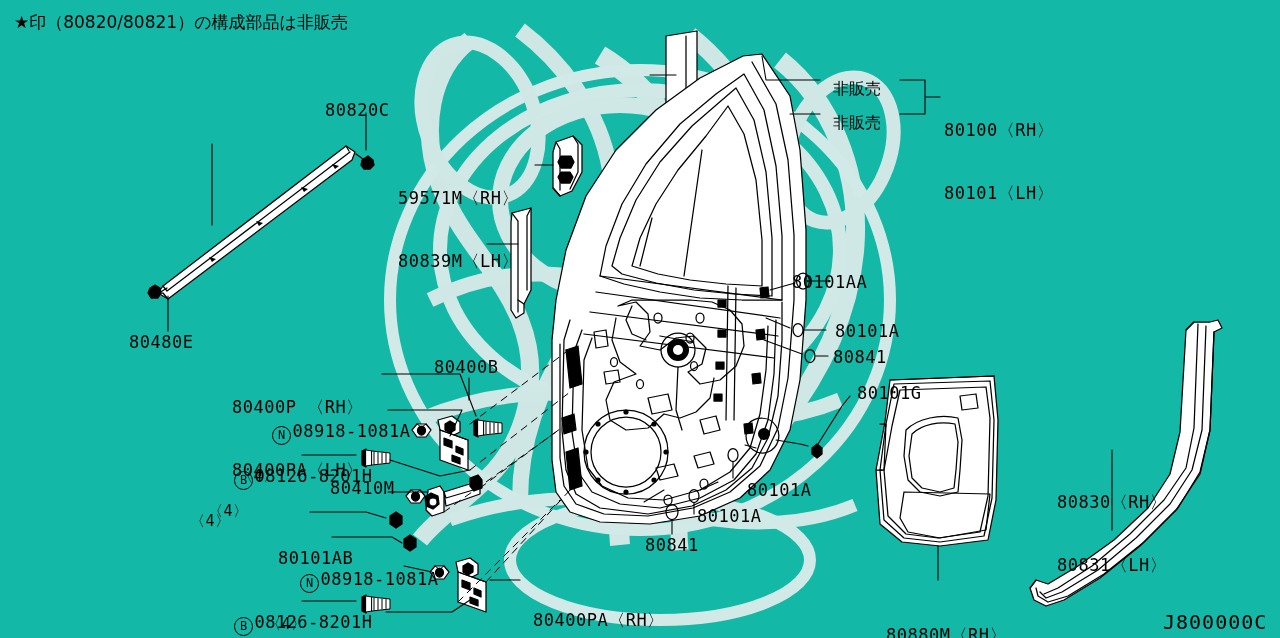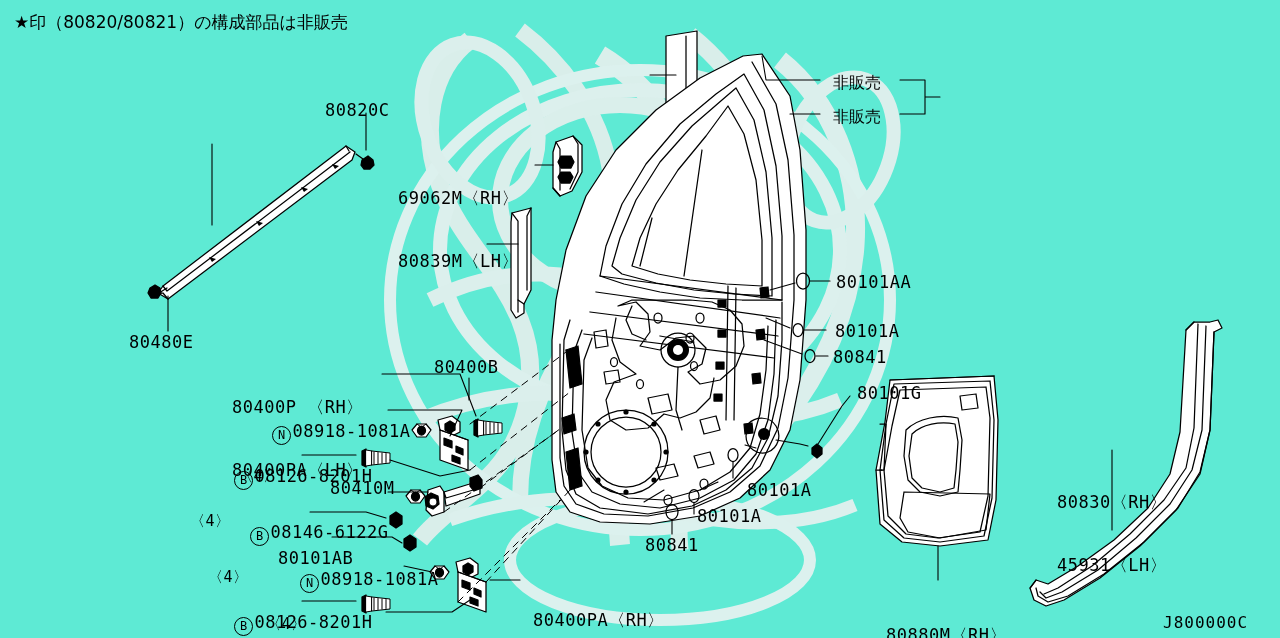--- a/index.html
+++ b/index.html
@@ -4,21 +4,21 @@
 <style>
   html, body {
     margin: 0;
     padding: 0;
     background: #ffffff;
   }
   #page {
     position: relative;
     width: 1280px;
     height: 638px;
-    background: #5eead4;
+    background: #14b8a6;
     overflow: hidden;
     font-family: "DejaVu Sans Mono", "Liberation Mono", monospace;
   }
   #art {
     position: absolute;
     left: 0; top: 0;
     width: 1280px;
     height: 638px;
   }
   .lbl {
@@ -27,28 +27,29 @@
     color: #000000;
     font-family: "DejaVu Sans Mono", "Liberation Mono", monospace;
     font-size: 17px;
     line-height: 21px;
     letter-spacing: 0.5px;
   }
   .lbl.jp {
     font-family: "DejaVu Sans", "Liberation Sans", sans-serif;
     font-size: 16px;
     letter-spacing: 0px;
+    margin-top: 6px;
   }
   .lbl.note {
     font-family: "DejaVu Sans", "Liberation Sans", sans-serif;
     font-size: 17px;
     letter-spacing: 0px;
   }
   .lbl.code {
-    font-size: 16px;
+    font-size: 20px;
     letter-spacing: 1px;
     text-align: right;
   }
   .two-line {
     position: absolute;
     white-space: pre;
     color: #000;
     font-family: "DejaVu Sans Mono", "Liberation Mono", monospace;
     font-size: 17px;
     line-height: 21px;
@@ -446,30 +447,34 @@
 
   <div class="lbl note" style="left:14px; top:12px;">★印（80820/80821）の構成部品は非販売</div>
 
   <div class="lbl" style="left:325px; top:100px;">80820C</div>
 
 
   <div class="lbl" style="left:129px; top:332px;">80480E</div>
 
 
   <div class="two-line" style="left:398px; top:146px;">
-    <span>69062M〈RH〉</span>
+    <span>59571M〈RH〉</span>
     <span>80839M〈LH〉</span>
   </div>
 
 
   <div class="lbl jp" style="left:833px; top:72px;">非販売</div>
   <div class="lbl jp" style="left:833px; top:106px;">非販売</div>
 
-
-  <div class="lbl" style="left:836px; top:272px;">80101AA</div>
+  <div class="two-line" style="left:944px; top:78px;">
+    <span>80100〈RH〉</span>
+    <span>80101〈LH〉</span>
+  </div>
+
+  <div class="lbl" style="left:792px; top:272px;">80101AA</div>
 
   <div class="lbl" style="left:835px; top:321px;">80101A</div>
 
   <div class="lbl" style="left:833px; top:347px;">80841</div>
 
   <div class="lbl" style="left:857px; top:383px;">80101G</div>
 
   <div class="two-line" style="left:232px; top:355px;">
     <span>80400P 〈RH〉</span>
     <span>80400PA〈LH〉</span>
@@ -487,23 +492,20 @@
   <div style="position:absolute; left:170px; top:445px;">
     <div class="lbl" style="position:relative;">
       <span class="circ">B</span><span>08126-8201H</span>
     </div>
     <div class="lbl qty" style="position:relative; left:20px;">〈4〉</div>
   </div>
 
   <div class="lbl" style="left:330px; top:478px;">80410M</div>
 
   <div style="position:absolute; left:186px; top:501px;">
-    <div class="lbl" style="position:relative;">
-      <span class="circ">B</span><span>08146-6122G</span>
-    </div>
     <div class="lbl qty" style="position:relative; left:22px;">〈4〉</div>
   </div>
 
   <div class="lbl" style="left:278px; top:548px;">80101AB</div>
 
   <div style="position:absolute; left:236px; top:548px;">
     <div class="lbl" style="position:relative;">
       <span class="circ">N</span><span>08918-1081A</span>
     </div>
     <div class="lbl qty" style="position:relative; left:30px;">〈4〉</div>
@@ -527,18 +529,18 @@
 
   <div class="lbl" style="left:645px; top:535px;">80841</div>
 
   <div class="two-line" style="left:886px; top:583px;">
     <span>80880M〈RH〉</span>
     
   </div>
 
   <div class="two-line" style="left:1057px; top:450px;">
     <span>80830〈RH〉</span>
-    <span>45931〈LH〉</span>
+    <span>80831〈LH〉</span>
   </div>
 
   <div class="lbl code" style="left:1163px; top:612px;">J800000C</div>
 
 </div>
 
 </body></html>

